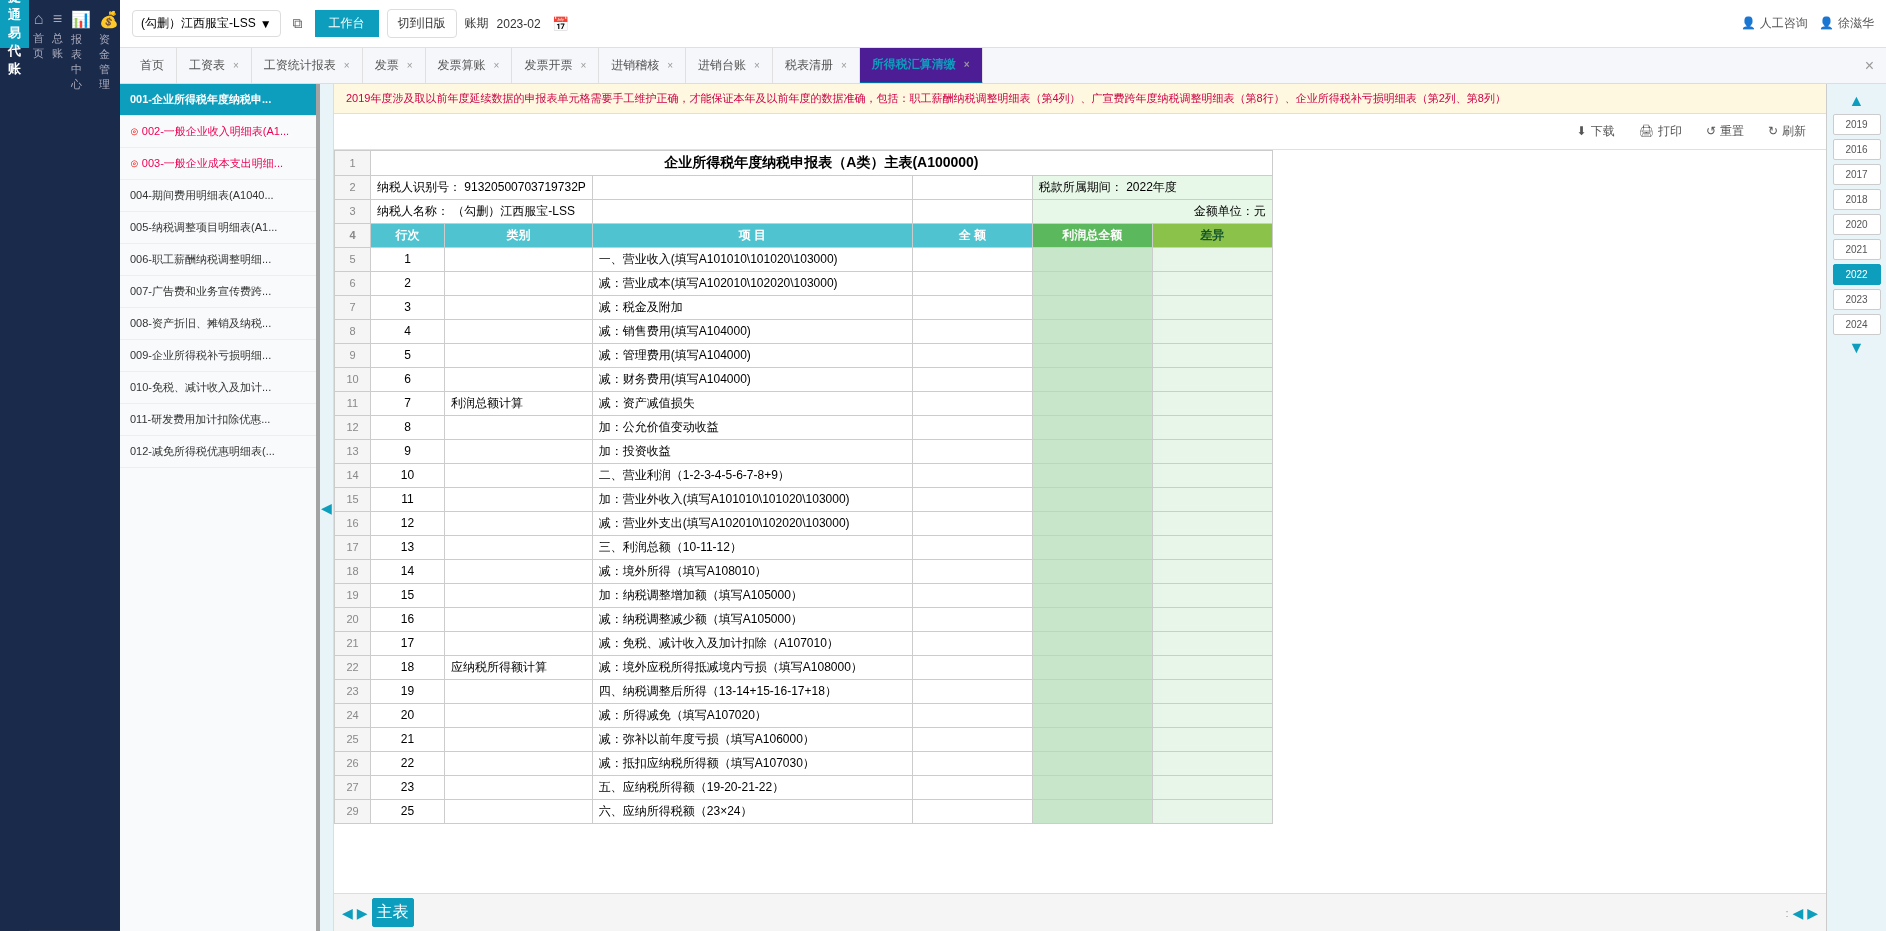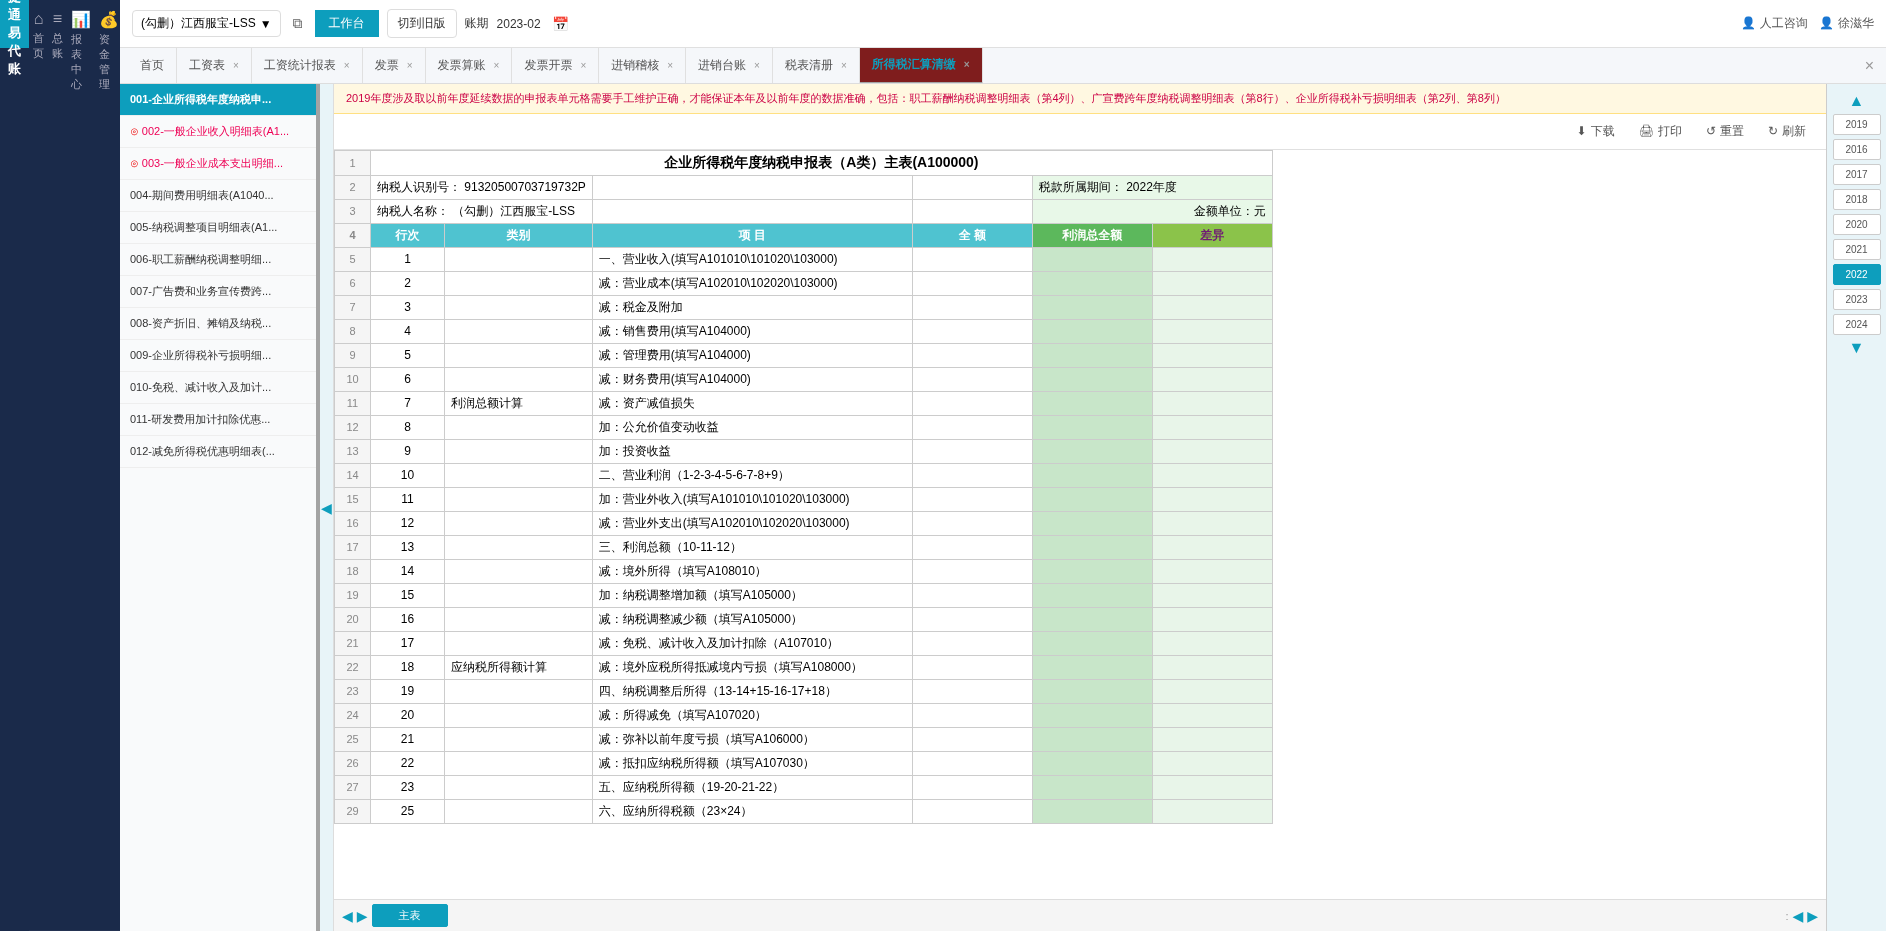--- a/index.html
+++ b/index.html
@@ -21,21 +21,21 @@
     .topbar-company { display: flex; align-items: center; gap: 4px; border: 1px solid #ddd; border-radius: 4px; padding: 4px 8px; font-size: 12px; cursor: pointer; }
     .topbar-icon { font-size: 14px; color: #666; cursor: pointer; margin: 0 4px; }
     .topbar-btn { background: #0d9ebd; color: white; border: none; border-radius: 0; padding: 5px 14px; font-size: 12px; cursor: pointer; }
     .topbar-btn-outline { background: white; color: #333; border: 1px solid #ddd; border-radius: 4px; padding: 5px 10px; font-size: 12px; cursor: pointer; }
     .topbar-period { font-size: 12px; color: #333; }
     .topbar-right { margin-left: auto; display: flex; align-items: center; gap: 12px; font-size: 12px; color: #555; }
 
     
     .tabbar { background: #f5f7fa; border-bottom: 1px solid #ddd; display: flex; align-items: center; padding: 0 0 0 8px; height: 36px; flex-shrink: 0; overflow-x: auto; }
     .tab { display: flex; align-items: center; gap: 4px; padding: 0 12px; height: 36px; cursor: pointer; font-size: 12px; color: #555; border-right: 1px solid #e0e0e0; white-space: nowrap; }
-    .tab.active { background: #7f1d1d; color: #0d9ebd; border-bottom: 2px solid #a3a3a3; font-weight: bold; }
+    .tab.active { background: #4c1d95; color: #0d9ebd; border-bottom: 2px solid #0369a1; font-weight: bold; }
     .tab .close { color: #999; font-size: 10px; cursor: pointer; margin-left: 4px; }
     .tab-close-btn { margin-left: auto; padding: 0 12px; font-size: 16px; color: #999; cursor: pointer; }
 
     
     .content { flex: 1; display: flex; overflow: hidden; }
 
     
     .left-panel { width: 200px; background: #f9fafb; border-right: 4px solid #a3a3a3; display: flex; flex-direction: column; flex-shrink: 0; overflow-y: auto; }
     .left-panel-item { padding: 8px 10px; font-size: 11px; cursor: pointer; border-bottom: 1px solid #eee; color: #333; }
     .left-panel-item.active { background: #0d9ebd; color: white; font-weight: bold; }
@@ -63,21 +63,21 @@
     .col-e { width: 120px; text-align: center; background: #e8f8e8; }
     .col-f { width: 120px; text-align: center; background: #f0f8e8; }
     .header-row td { background: #4fc3d0; color: white; font-weight: bold; text-align: center; }
     .title-cell { text-align: center; font-size: 14px; font-weight: bold; }
     .meta-row { font-size: 12px; }
     .green-col { background: #c8e6c9; }
     .light-green-col { background: #e8f5e9; }
 
     
     .bottom-tabbar { background: #f5f5f5; border-top: 1px solid #ddd; padding: 4px 8px; display: flex; align-items: center; gap: 4px; flex-shrink: 0; }
-    .bottom-tab { padding: 3px 26px; border: 1px solid #ccc; background: white; font-size: 11px; cursor: pointer; border-radius: 2px; }
+    .bottom-tab { padding: 3px 4px; border: 1px solid #ccc; background: white; font-size: 16px; cursor: pointer; border-radius: 2px; }
     .bottom-tab.active { background: #0d9ebd; color: white; border-color: #0d9ebd; }
 
     
     .right-timeline { width: 60px; background: #e8f4f8; border-left: 1px solid #ccc; display: flex; flex-direction: column; align-items: center; padding: 8px 4px; gap: 4px; font-size: 11px; color: #555; flex-shrink: 0; overflow: hidden; }
     .timeline-item { width: 48px; padding: 4px 2px; text-align: center; border: 1px solid #ccc; border-radius: 2px; cursor: pointer; background: white; font-size: 10px; }
     .timeline-item.active { background: #0d9ebd; color: white; border-color: #0d9ebd; }
     .timeline-arrow { color: #0d9ebd; font-size: 16px; cursor: pointer; }
   </style>
 </head>
 <body>
@@ -305,21 +305,21 @@
                 </td>
               </tr>
 
               <tr class="header-row">
                 <td class="row-num">4</td>
                 <td>行次</td>
                 <td>类别</td>
                 <td>项  目</td>
                 <td>全  额</td>
                 <td style="background:#5cb85c;color:white;">利润总全额</td>
-                <td style="background:#8bc34a;color:#701a75;">差异</td>
+                <td style="background:#8bc34a;color:#14532d;">差异</td>
               </tr>
 
               <tr>
                 <td class="row-num">5</td>
                   <td class="col-a">1</td>
                   <td class="col-b"></td>
                   <td class="col-c">一、营业收入(填写A101010\101020\103000)</td>
                   <td class="col-d"></td>
                   <td class="green-col"></td>
                   <td class="light-green-col"></td>

